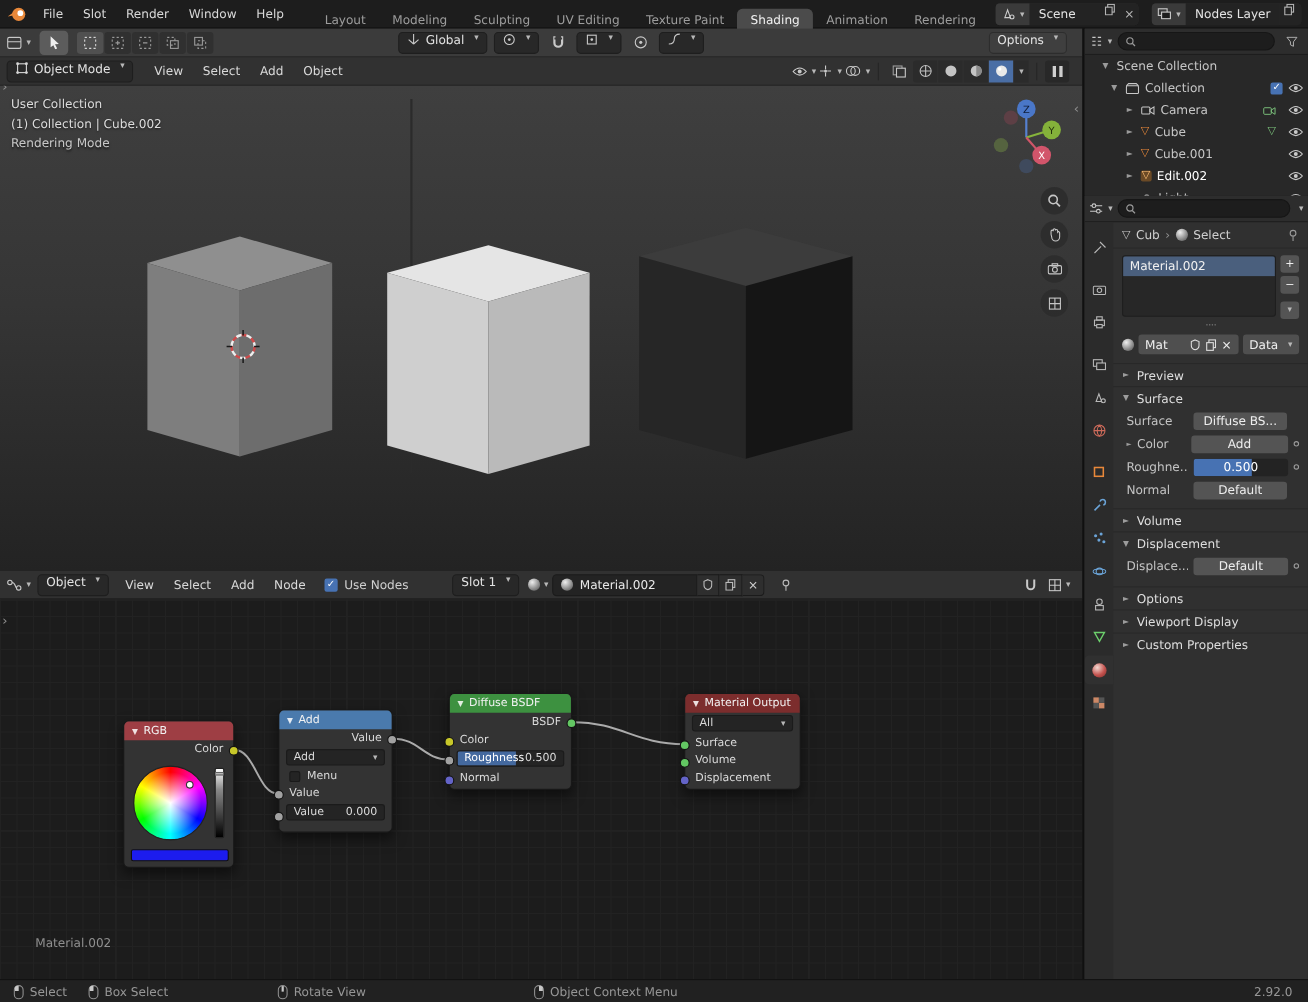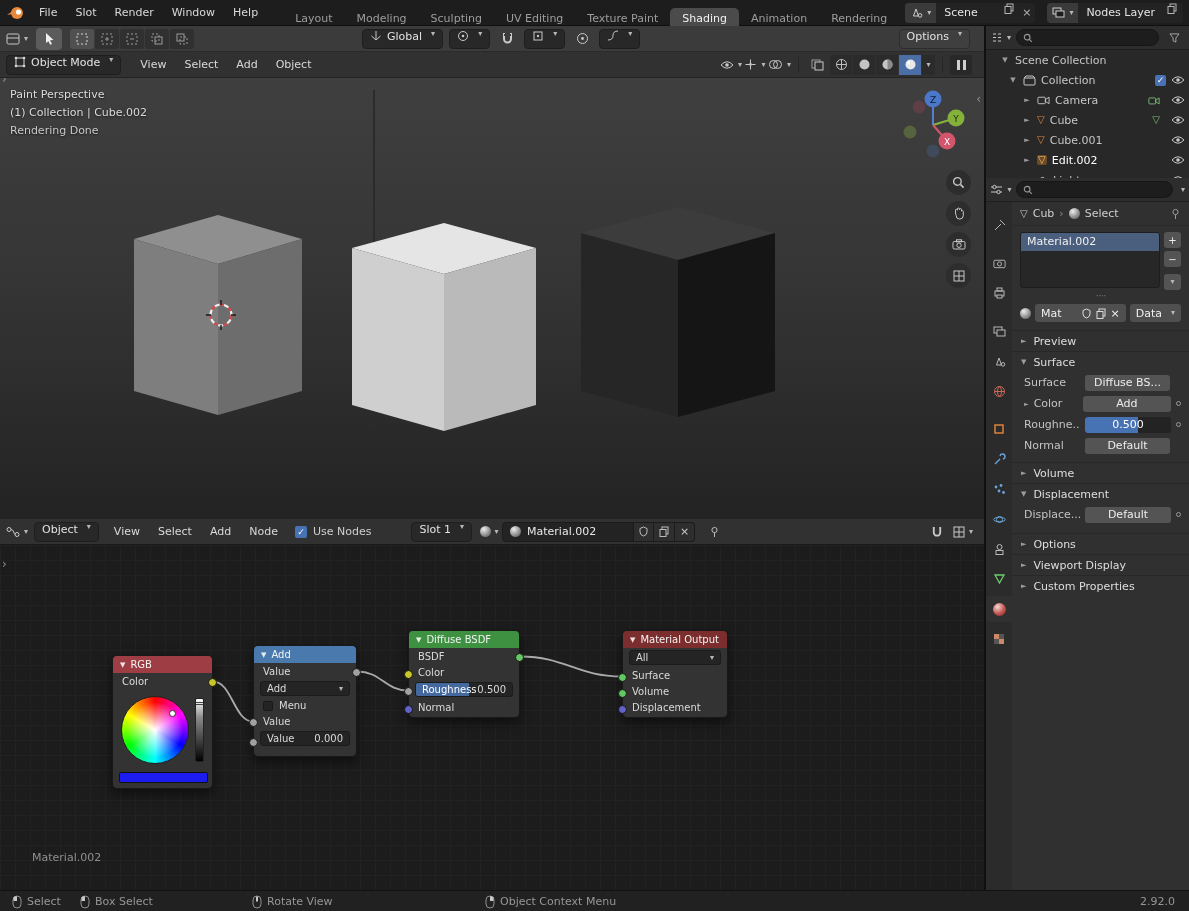--- a/index.html
+++ b/index.html
@@ -57,21 +57,21 @@
 
 #nodeed{position:absolute;left:0;top:545px;width:984px;height:345px;background-color:#1c1c1c;
   background-image:linear-gradient(#222 1px,transparent 1px),linear-gradient(90deg,#222 1px,transparent 1px),
    linear-gradient(#272727 1px,transparent 1px),linear-gradient(90deg,#272727 1px,transparent 1px);
   background-size:15px 15px,15px 15px,105px 105px,105px 105px;overflow:hidden}
 .node{position:absolute;background:#333333;border:1px solid #181818;border-radius:5px;
   box-shadow:0 5px 12px rgba(0,0,0,.5);font-size:10px;color:#dadada}
 .nhead{height:17px;display:flex;align-items:center;gap:5px;padding:0 7px;border-radius:4px 4px 0 0;color:#f2f2f2}
 .tri{font-size:7px;color:rgba(255,255,255,.85)}
 .nrow{height:16px;display:flex;align-items:center;padding:0 9px}
-.nrow.r{}
+.nrow.r{justify-content:flex-end}
 .nwidget{position:relative;height:15px;background:#242424;border:1px solid #1b1b1b;border-radius:3px;
   margin:2px 6px;display:flex;align-items:center;padding:0 6px;overflow:hidden}
 .nwidget .fill{position:absolute;left:0;top:0;bottom:0;background:#44699f}
 .nwidget span{position:relative}
 .sock{position:absolute;width:9px;height:9px;border-radius:50%;border:1px solid #131313}
 .sock.l{left:-5px}.sock.r{right:-5px}
 .ncheck{width:10px;height:10px;background:#242424;border:1px solid #191919;border-radius:2px;margin-right:6px}
 .wheel{position:absolute;left:8px;top:40px;width:68px;height:68px;border-radius:50%;border:1px solid #222;
   background:radial-gradient(circle,#fff 0%,rgba(255,255,255,0) 60%),conic-gradient(#f00,#f0f,#00f,#0ff,#0f0,#ff0,#f00)}
 .wdot{position:absolute;left:47px;top:13px;width:7px;height:7px;border-radius:50%;background:#fff;border:1px solid #333}
@@ -390,23 +390,23 @@
         <circle cx="933" cy="73" r="6.5" fill="#3f4a5d"></circle>
         <circle cx="933" cy="21" r="8.5" fill="#4a77c8"></circle>
         <text x="933" y="24.5" font-size="9" text-anchor="middle" fill="#0e1c38">Z</text>
         <circle cx="956" cy="40" r="8.5" fill="#84b13a"></circle>
         <text x="956" y="43.5" font-size="9" text-anchor="middle" fill="#22300c">Y</text>
         <circle cx="947" cy="63" r="8.5" fill="#d2556b"></circle>
         <text x="947" y="66.5" font-size="9" text-anchor="middle" fill="#fff">X</text>
       </g>
     </svg>
     <div class="ovl">
-      <div>Paint Perspective</div>
+      <div>User Collection</div>
       <div>(1) Collection | Cube.002</div>
-      <div style="color:#c8c8c8">Rendering Done</div>
+      <div style="color:#c8c8c8">Rendering Mode</div>
     </div>
     <div class="navbtn" style="left:946px;top:92px">
       <svg width="13" height="13" viewBox="0 0 13 13">
           <circle cx="5.4" cy="5.4" r="3.8" fill="none" stroke="#c6c6c6" stroke-width="1.4"></circle>
           <line x1="8.4" y1="8.4" x2="11.6" y2="11.6" stroke="#c6c6c6" stroke-width="1.6"></line>
         </svg>
     </div>
     <div class="navbtn" style="left:946px;top:123px">
       <svg width="13" height="13" viewBox="0 0 13 13">
           <path d="M3.5 6 V3.2 a1 1 0 0 1 2 0 V2 a1 1 0 0 1 2 0 V2.6 a1 1 0 0 1 2 0 V4 a1 1 0 0 1 1.8.7 V8.5 a3.6 3.6 0 0 1 -7.2 0 Z" fill="none" stroke="#c6c6c6"></path>

